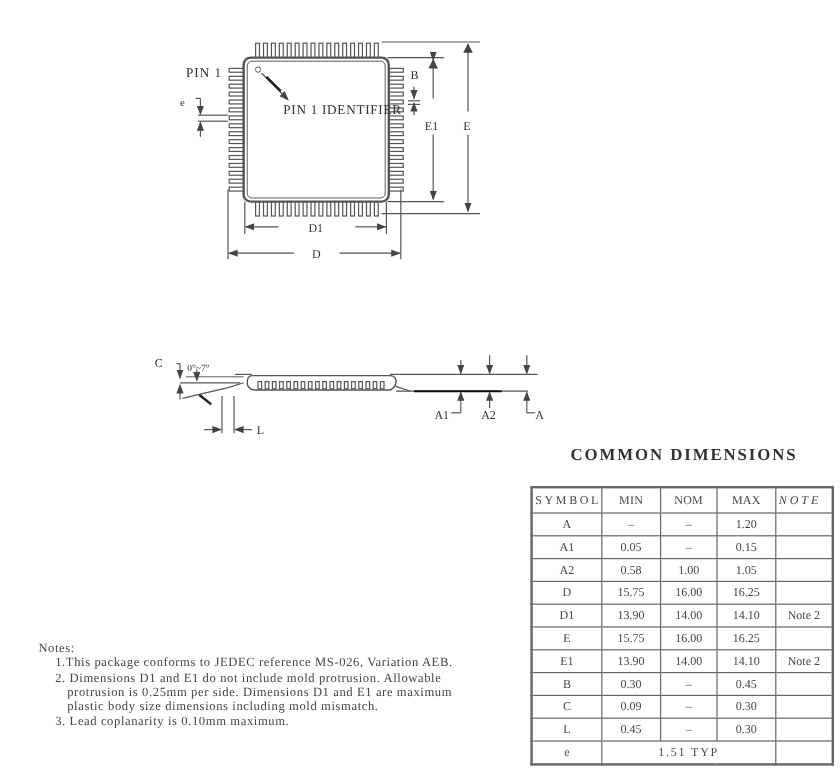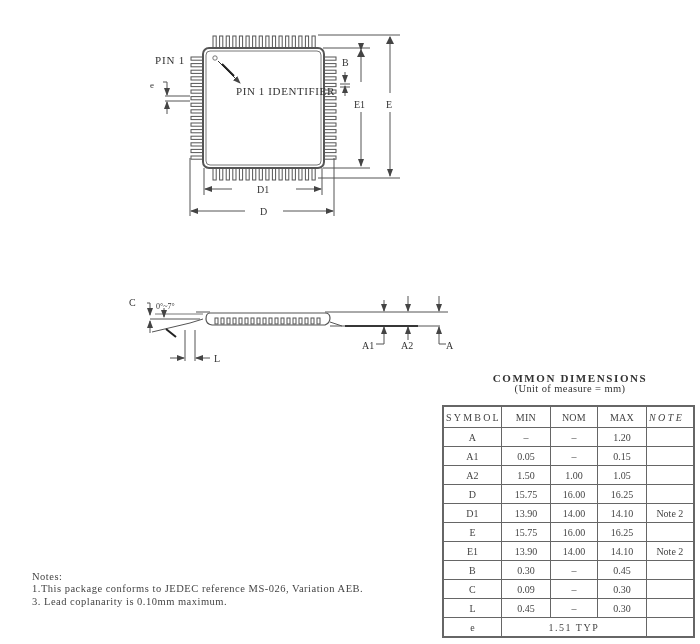--- a/index.html
+++ b/index.html
@@ -1,34 +1,34 @@
 <!DOCTYPE html>
 <html><head>
 <meta charset="utf-8">
 <style>
   html, body { margin:0; padding:0; background:#ffffff; }
   body { width:700px; height:644px; position:relative; overflow:hidden;
          font-family:"Liberation Serif","DejaVu Serif",serif; color:#333; }
   #drawing { position:absolute; left:0; top:0; width:700px; height:644px; }
   #drawing text { font-family:"Liberation Serif","DejaVu Serif",serif; fill:#333; }
   .title { position:absolute; left:440px; top:372px; width:260px; text-align:center; }
-  .title .t1 { font-size:11px; font-weight:bold; letter-spacing:1.6px; color:#333; }
+  .title .t1 { font-size:14px; font-weight:bold; letter-spacing:1.6px; color:#333; }
   .title .t2 { font-size:10.5px; color:#333; letter-spacing:0.4px; margin-top:-1px; }
   table.dims { position:absolute; left:442px; top:405px; border-collapse:collapse;
                font-size:10px; color:#444; }
   table.dims th, table.dims td { border:1px solid #666; height:18px; padding:0; text-align:center; }
   table.dims th { font-weight:normal; font-size:10px; height:20px; letter-spacing:0.2px; }
   table.dims th.sym { letter-spacing:2.2px; text-align:left; padding-left:2px; }
   table.dims th.note { letter-spacing:2.5px; text-align:left; padding-left:2px; }
   table.dims { border:2px solid #666; }
   .c0 { width:54px; } .c1 { width:48px; } .c2 { width:46px; } .c3 { width:48px; } .c4 { width:44px;font-style:italic; }
   .notes { position:absolute; left:32px; top:535px; font-size:10.5px; line-height:12.3px;
            color:#444; letter-spacing:0.5px; }
-  .notes .hdr { margin-left:0;margin-top:36px; }
-  .notes .item { }
+  .notes .hdr { margin-left:0; }
+  .notes .item { margin-left:14px; }
   .notes .cont { margin-left:24px; }
 </style>
 </head>
 <body>
 
 <svg id="drawing" viewBox="0 0 700 644" xmlns="http://www.w3.org/2000/svg">
   <defs>
     <marker id="ah" markerWidth="8" markerHeight="6" refX="7" refY="3" orient="auto" markerUnits="userSpaceOnUse">
       <path d="M0,0 L8,3 L0,6 z" fill="#444"></path>
     </marker>
@@ -231,21 +231,20 @@
   <text x="129" y="306" font-size="10">C</text>
   <text x="156" y="309" font-size="8">0°~7°</text>
   <text x="214" y="362" font-size="10">L</text>
   <text x="362" y="349" font-size="10">A1</text>
   <text x="401" y="349" font-size="10">A2</text>
   <text x="446" y="349" font-size="10">A</text>
 </svg>
 
 <div class="title">
   <div class="t1">COMMON DIMENSIONS</div>
-  <div class="t2">(Unit of measure = mm)</div>
 </div>
 
 <table class="dims">
   <thead>
     <tr>
       <th class="c0 sym">SYMBOL</th>
       <th class="c1">MIN</th>
       <th class="c2">NOM</th>
       <th class="c3">MAX</th>
       <th class="c4 note">NOTE</th>
@@ -261,21 +260,21 @@
       </tr>
       <tr>
         <td>A1</td>
         <td>0.05</td>
         <td>–</td>
         <td>0.15</td>
         <td></td>
       </tr>
       <tr>
         <td>A2</td>
-        <td>1.50</td>
+        <td>0.58</td>
         <td>1.00</td>
         <td>1.05</td>
         <td></td>
       </tr>
       <tr>
         <td>D</td>
         <td>15.75</td>
         <td>16.00</td>
         <td>16.25</td>
         <td></td>
@@ -329,15 +328,20 @@
     </tr>
   </tbody>
 </table>
 
 <div class="notes">
   <div class="hdr">Notes:</div>
   <div>
     <div class="item">1.This package conforms to JEDEC reference MS-026, Variation AEB.</div>
   </div>
   <div>
+    <div class="item">2. Dimensions D1 and E1 do not include mold protrusion. Allowable</div>
+    <div class="cont">protrusion is 0.25mm per side. Dimensions D1 and E1 are maximum</div>
+    <div class="cont">plastic body size dimensions including mold mismatch.</div>
+  </div>
+  <div>
     <div class="item">3. Lead coplanarity is 0.10mm maximum.</div>
   </div>
 </div>
 
 </body></html>

